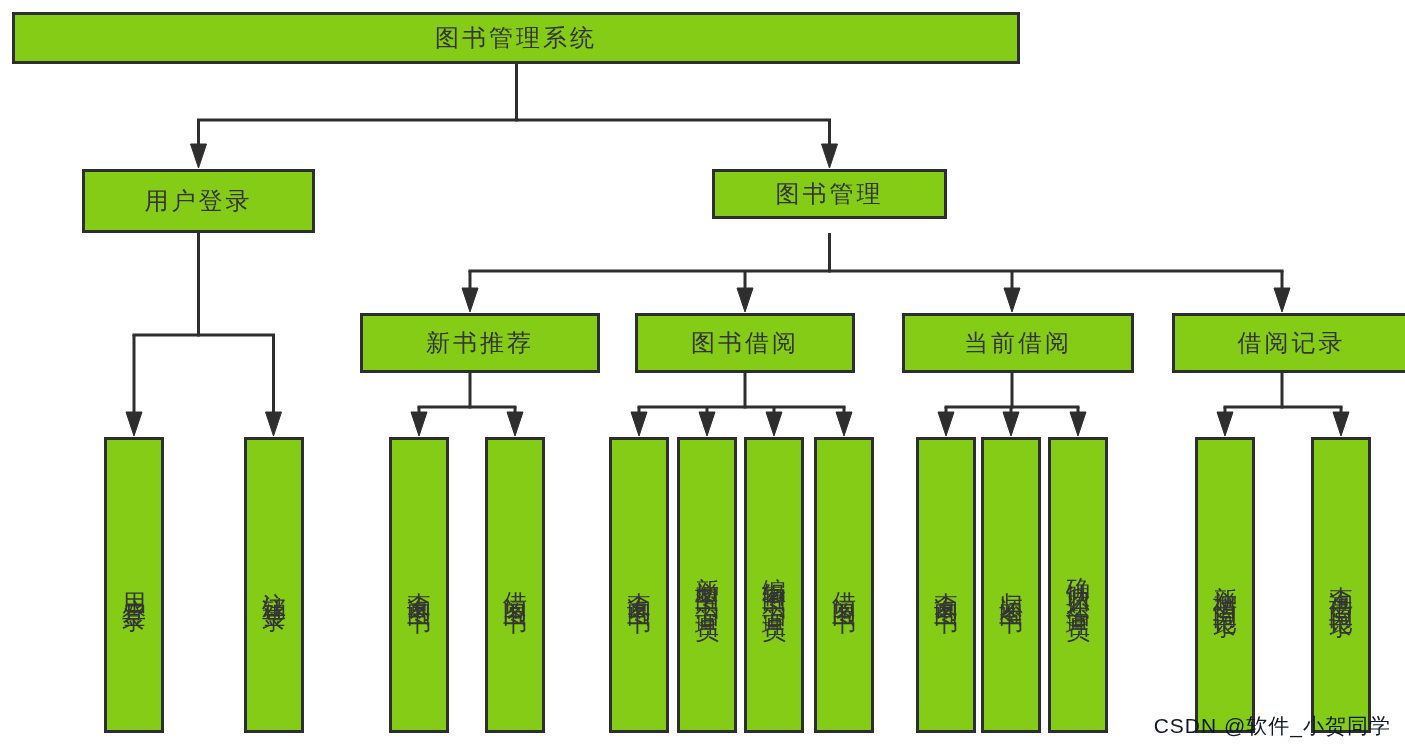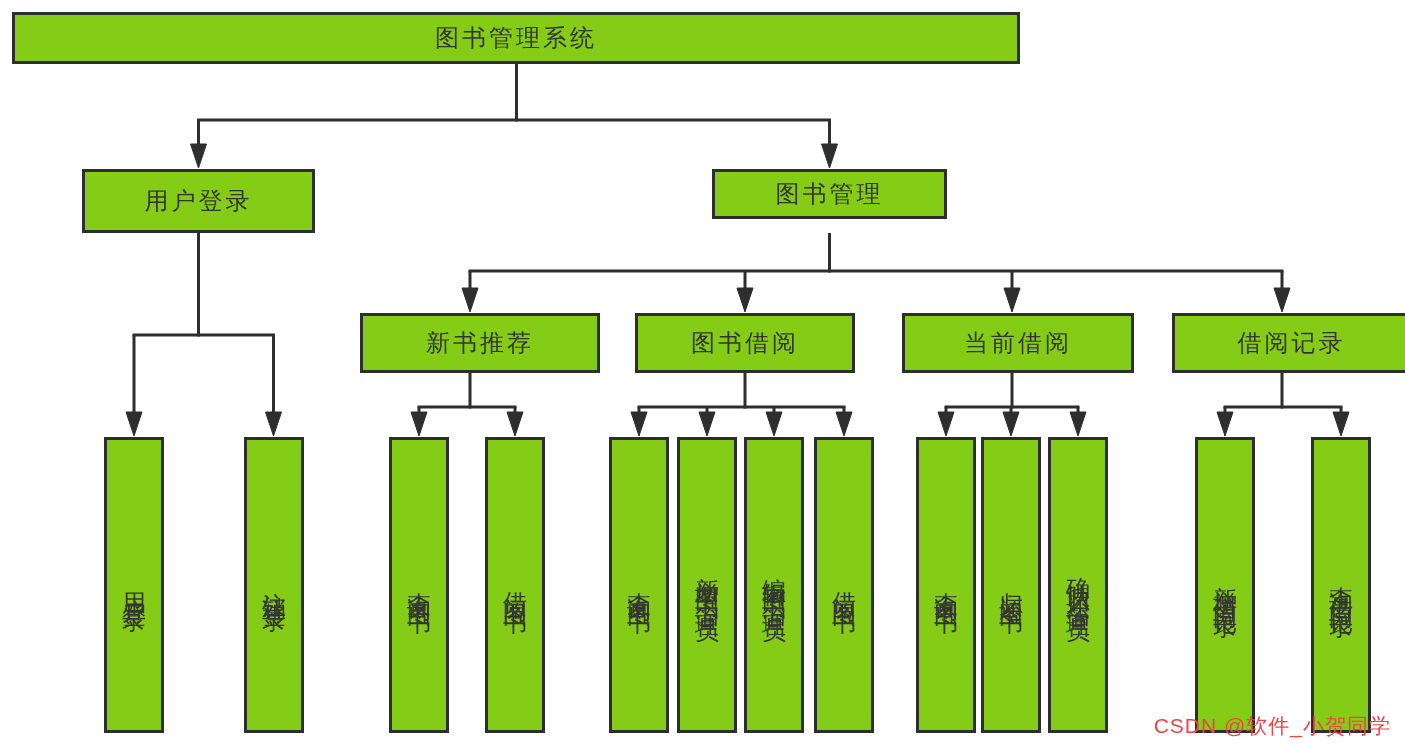--- a/index.html
+++ b/index.html
@@ -29,21 +29,21 @@
     letter-spacing:6px;
     line-height:1;
     font-size:24px;
     color:#343434;
   }
   .watermark{
     position:absolute;
     right:14px;
     bottom:7px;
     font-size:21px;
-    color:#ef4444;
+    color:#0f172a;
     letter-spacing:1px;
     white-space:nowrap;
   }
 </style>
 </head>
 <body>
 
 <div class="canvas">
 
   <svg class="connectors" width="1405" height="747" viewBox="0 0 1405 747" stroke="#2e2e2e" stroke-width="3" fill="#2e2e2e">

